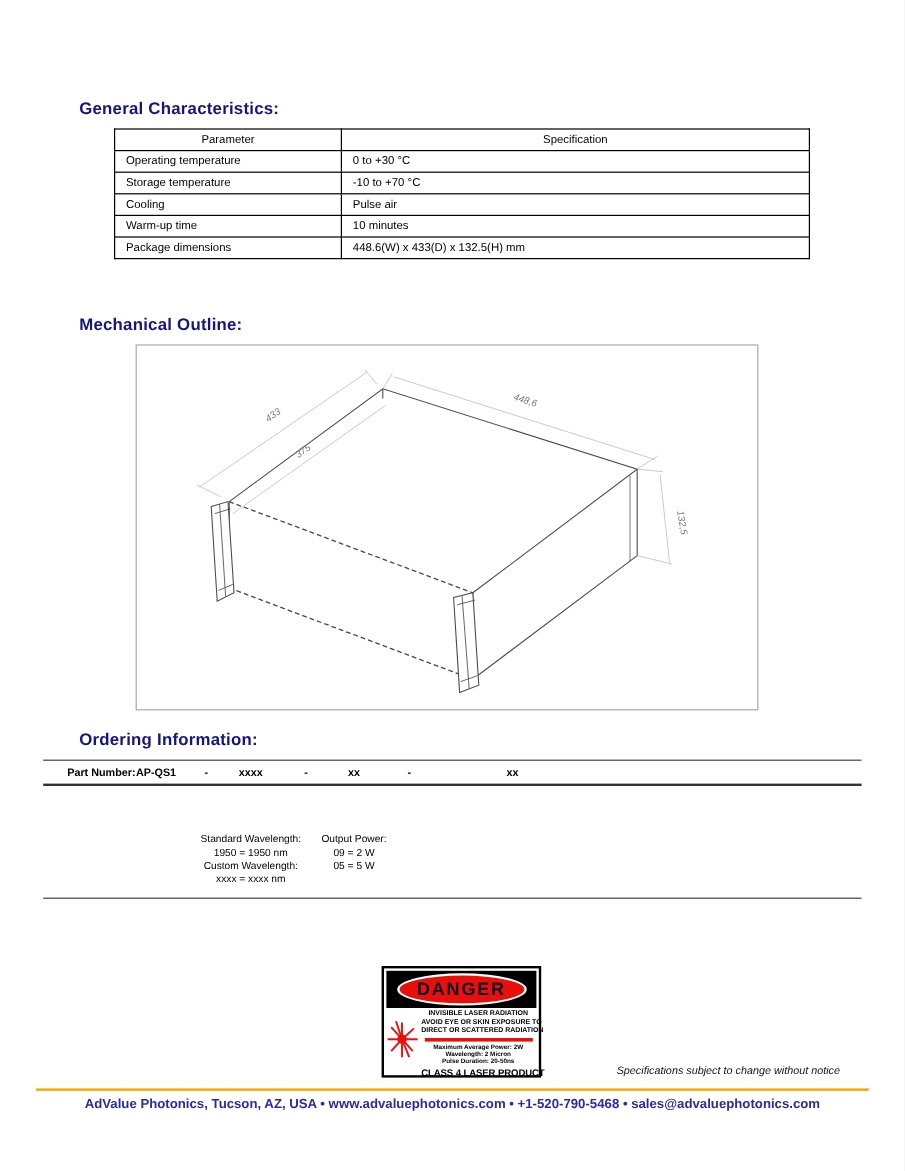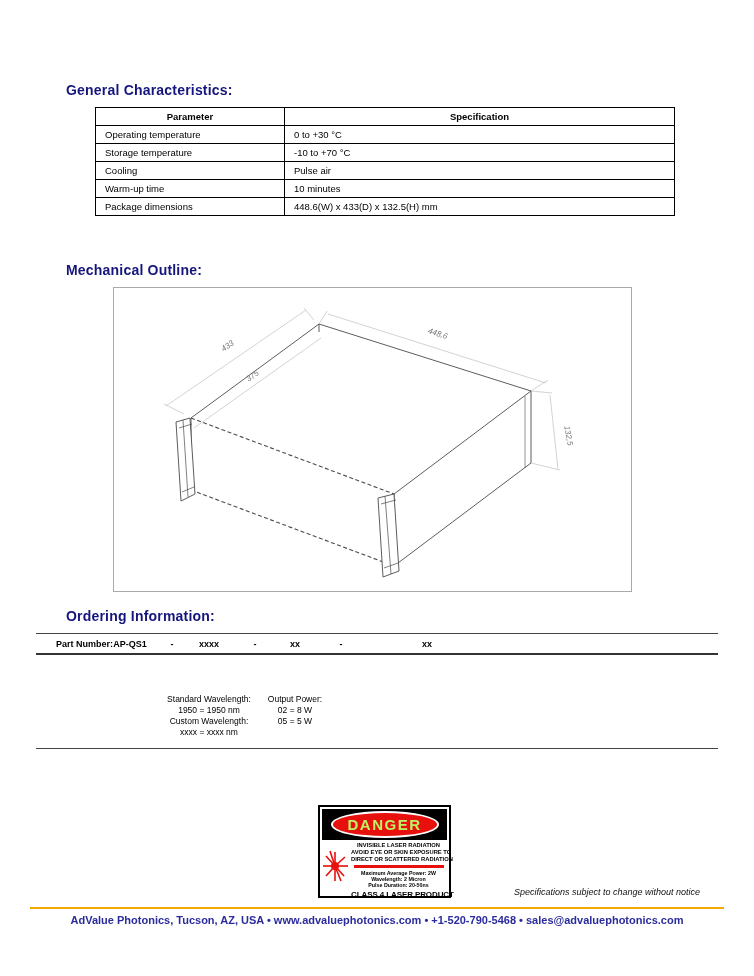--- a/index.html
+++ b/index.html
@@ -19,21 +19,21 @@
 
   
   .gc-table{
     position:absolute;left:95px;top:107px;width:580px;
     border-collapse:collapse;font-size:9.5px;
   }
   .gc-table th,.gc-table td{
     border:1px solid #000;padding:3px 9px;height:11px;line-height:11px;
     text-align:left;vertical-align:middle;
   }
-  .gc-table th{text-align:center;font-weight:bold;margin-top:23px;}
+  .gc-table th{text-align:center;font-weight:normal;margin-top:23px;}
   .gc-table td:first-child,.gc-table th:first-child{width:170px;}
 
   
   .draw-frame{
     position:absolute;left:113px;top:287px;width:517px;height:303px;
     border:1px solid #a9a9a9;background:#fff;
   }
   .dim-label{font-size:8px;font-style:italic;fill:#777;}
 
   
@@ -56,21 +56,21 @@
     position:absolute;left:318px;top:805px;width:133px;height:93px;
     border:2px solid #000;background:#fff;box-sizing:border-box;padding:2px;
   }
   .danger-head{
     background:#000;height:31px;display:flex;align-items:center;justify-content:center;
   }
   .danger-oval{
     background:#e8100c;border:2px solid #fff;border-radius:50%;
     width:104px;height:23px;display:flex;align-items:center;justify-content:center;
   }
-  .danger-word{color:#bef264;font-weight:bold;font-size:15px;letter-spacing:1.5px;line-height:1;}
+  .danger-word{color:#0f172a;font-weight:bold;font-size:15px;letter-spacing:1.5px;line-height:1;}
   .danger-body{position:relative;margin-top:2px;height:52px;}
   .starburst{position:absolute;left:0;top:6px;}
   .danger-content{margin-left:29px;width:95px;text-align:center;}
   .warn-line{font-size:5.8px;font-weight:bold;line-height:7px;white-space:nowrap;}
   .red-bar{height:2.5px;background:#e8100c;width:90px;margin:2px auto 2px;}
   .spec-line{font-size:5.3px;font-weight:bold;line-height:6.2px;white-space:nowrap;}
   .class-line{font-size:8px;font-weight:bold;letter-spacing:-0.1px;margin-top:1.5px;white-space:nowrap;}
 
   
   .notice{
@@ -183,21 +183,21 @@
     </div>
     <div class="desc-row">
       <div class="desc-block desc-wavelength">
         <div>Standard Wavelength:</div>
         <div>1950 = 1950 nm</div>
         <div>Custom Wavelength:</div>
         <div>xxxx = xxxx nm</div>
       </div>
       <div class="desc-block desc-power">
         <div>Output Power:</div>
-        <div>02 = 8 W</div>
+        <div>09 = 2 W</div>
         <div>05 = 5 W</div>
       </div>
     </div>
   </div>
 
   <div class="danger-label">
     <div class="danger-head">
       <div class="danger-oval">
         <span class="danger-word">DANGER</span>
       </div>

